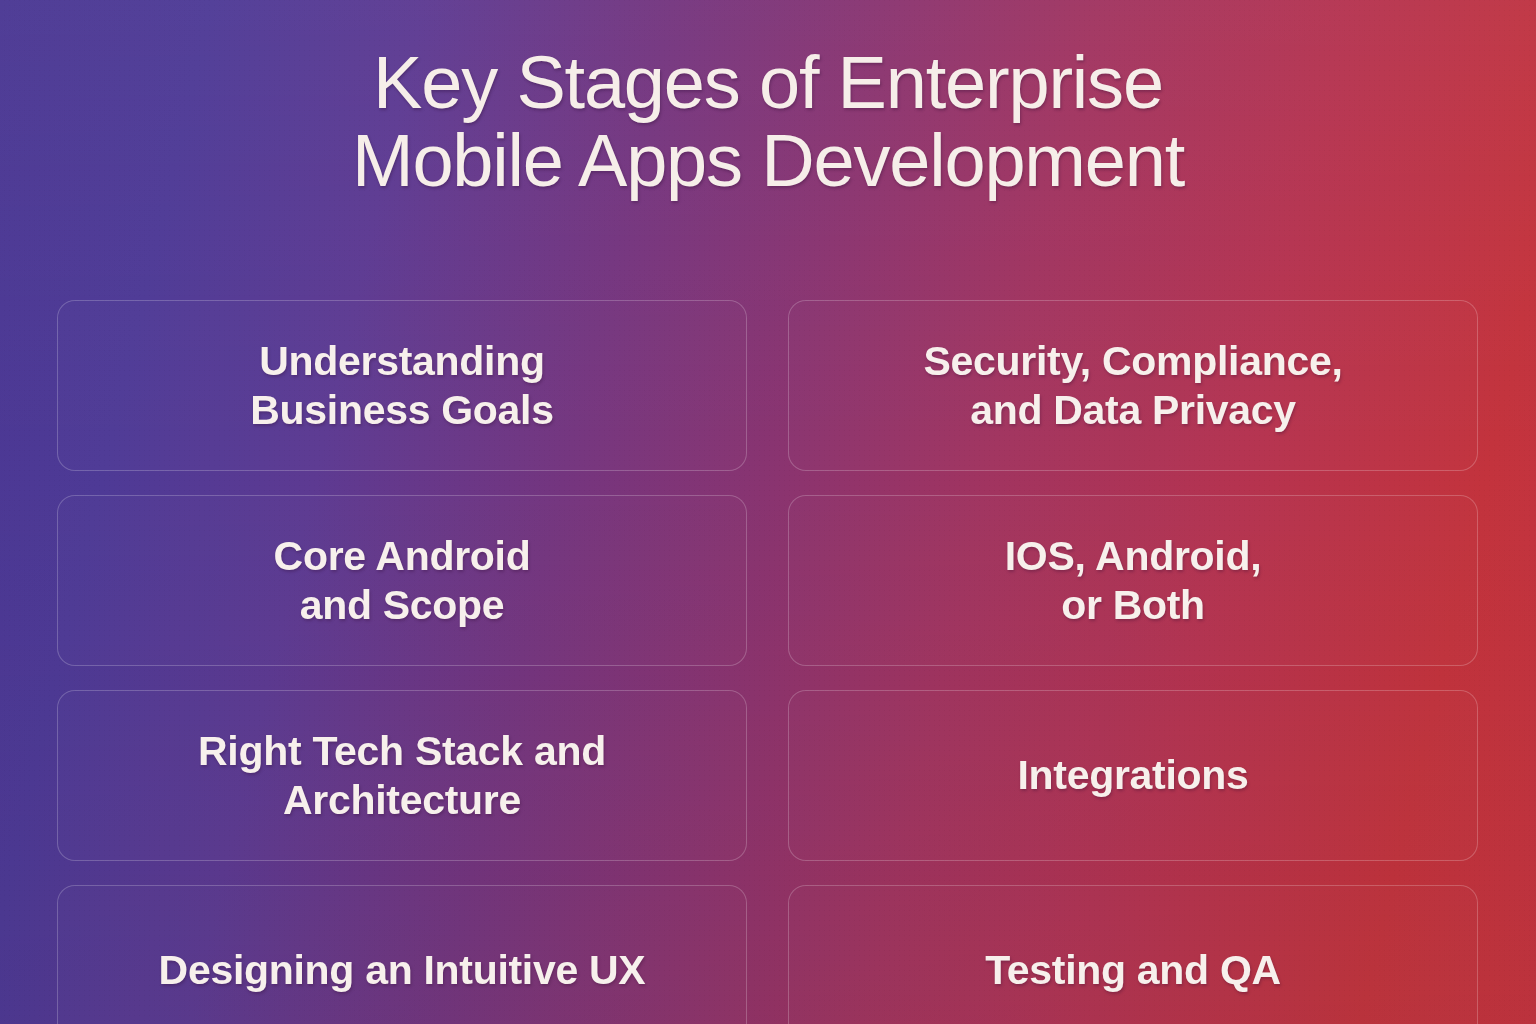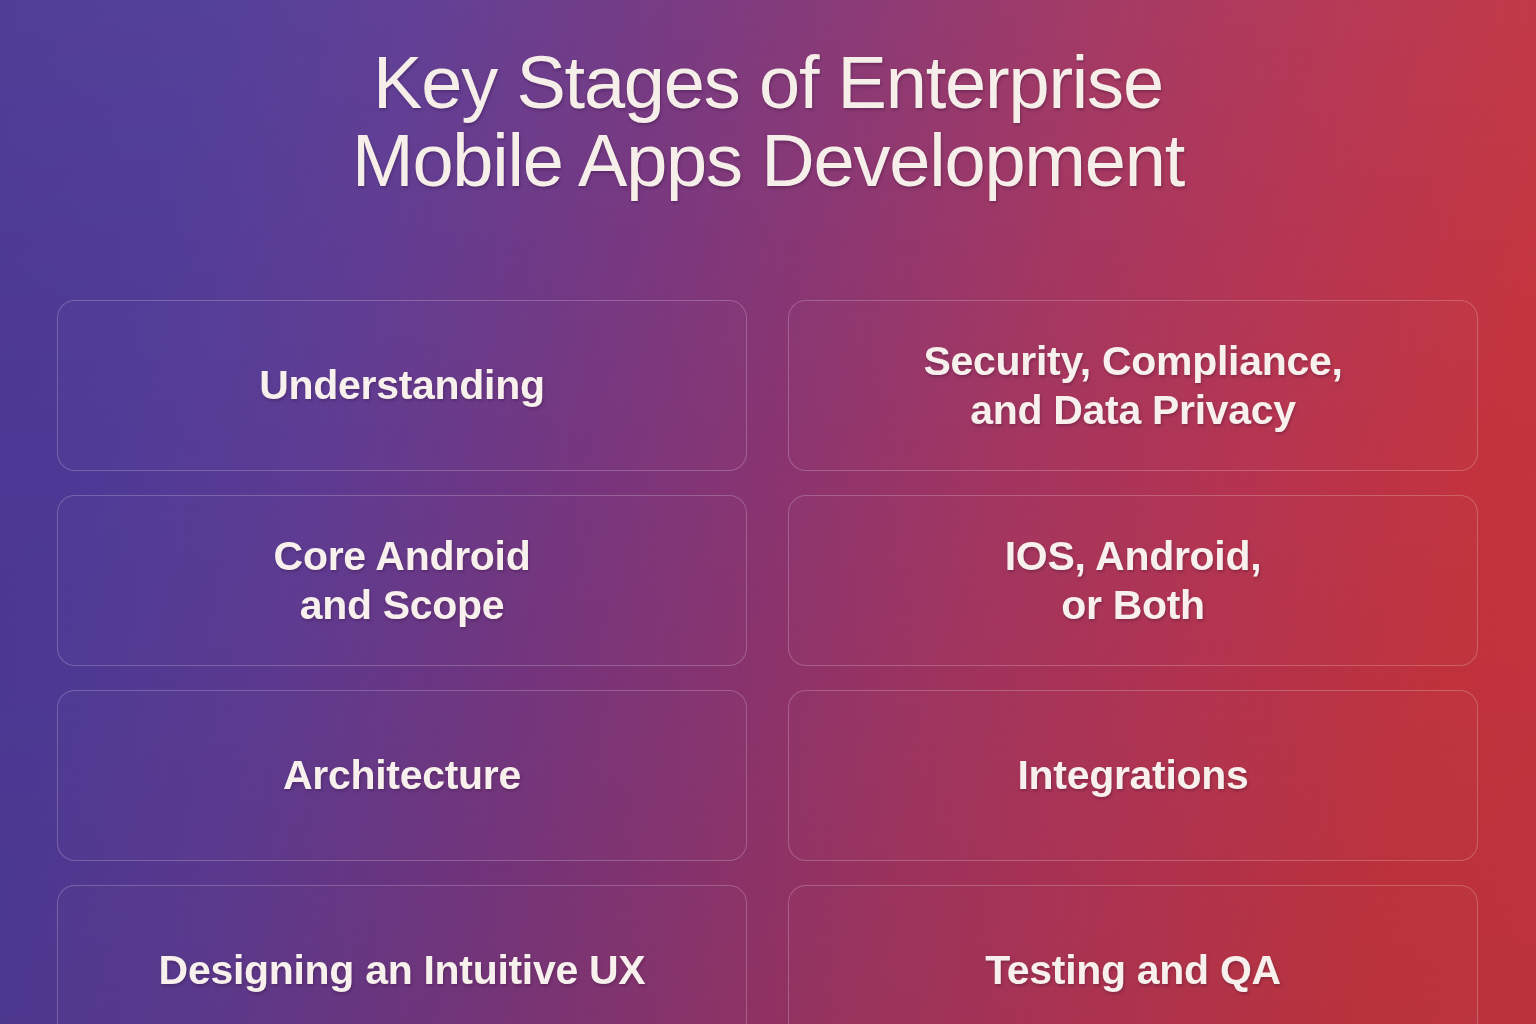--- a/index.html
+++ b/index.html
@@ -125,32 +125,34 @@
     <span class="title-line">Mobile Apps Development</span>
   </h1>
 
   <div id="cards-grid">
 
     <div class="card-column" id="card-column-left">
 
       <div class="stage-card">
         <div class="stage-card-label">
           <span class="card-line">Understanding</span>
+          <span class="card-line">Business Goals</span>
         </div>
       </div>
 
       <div class="stage-card">
         <div class="stage-card-label">
           <span class="card-line">Core Android</span>
           <span class="card-line">and Scope</span>
         </div>
       </div>
 
       <div class="stage-card">
         <div class="stage-card-label">
+          <span class="card-line">Right Tech Stack and</span>
           <span class="card-line">Architecture</span>
         </div>
       </div>
 
       <div class="stage-card">
         <div class="stage-card-label">
           <span class="card-line">Designing an Intuitive UX</span>
         </div>
       </div>
 

